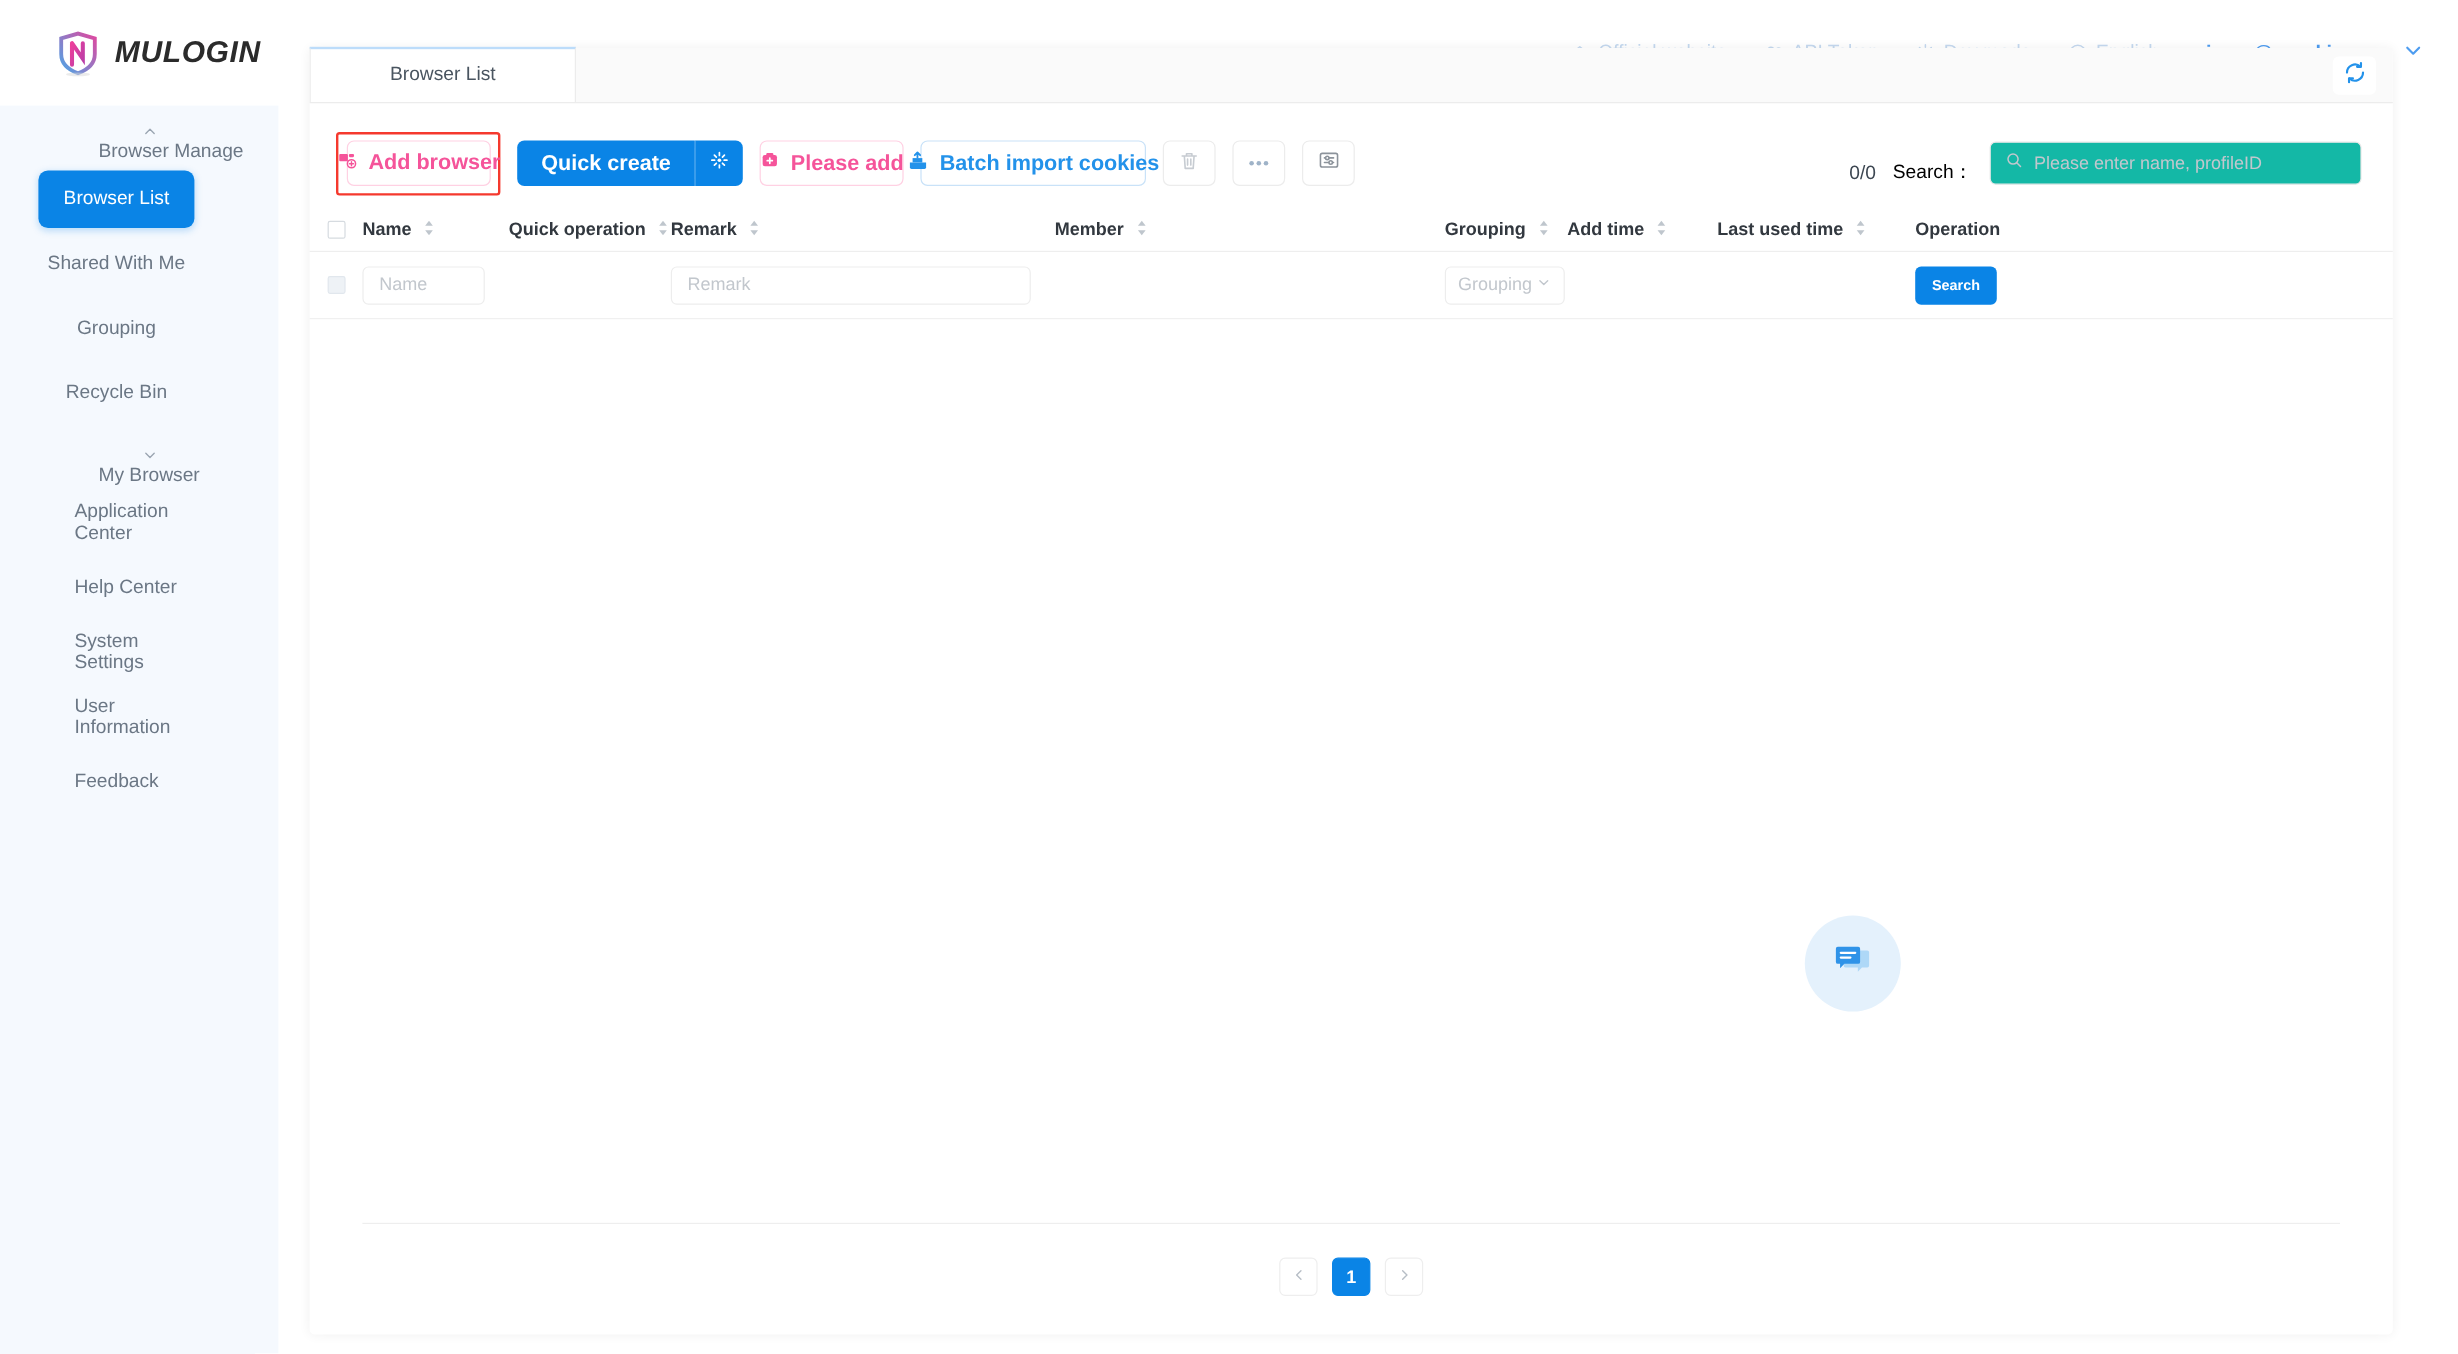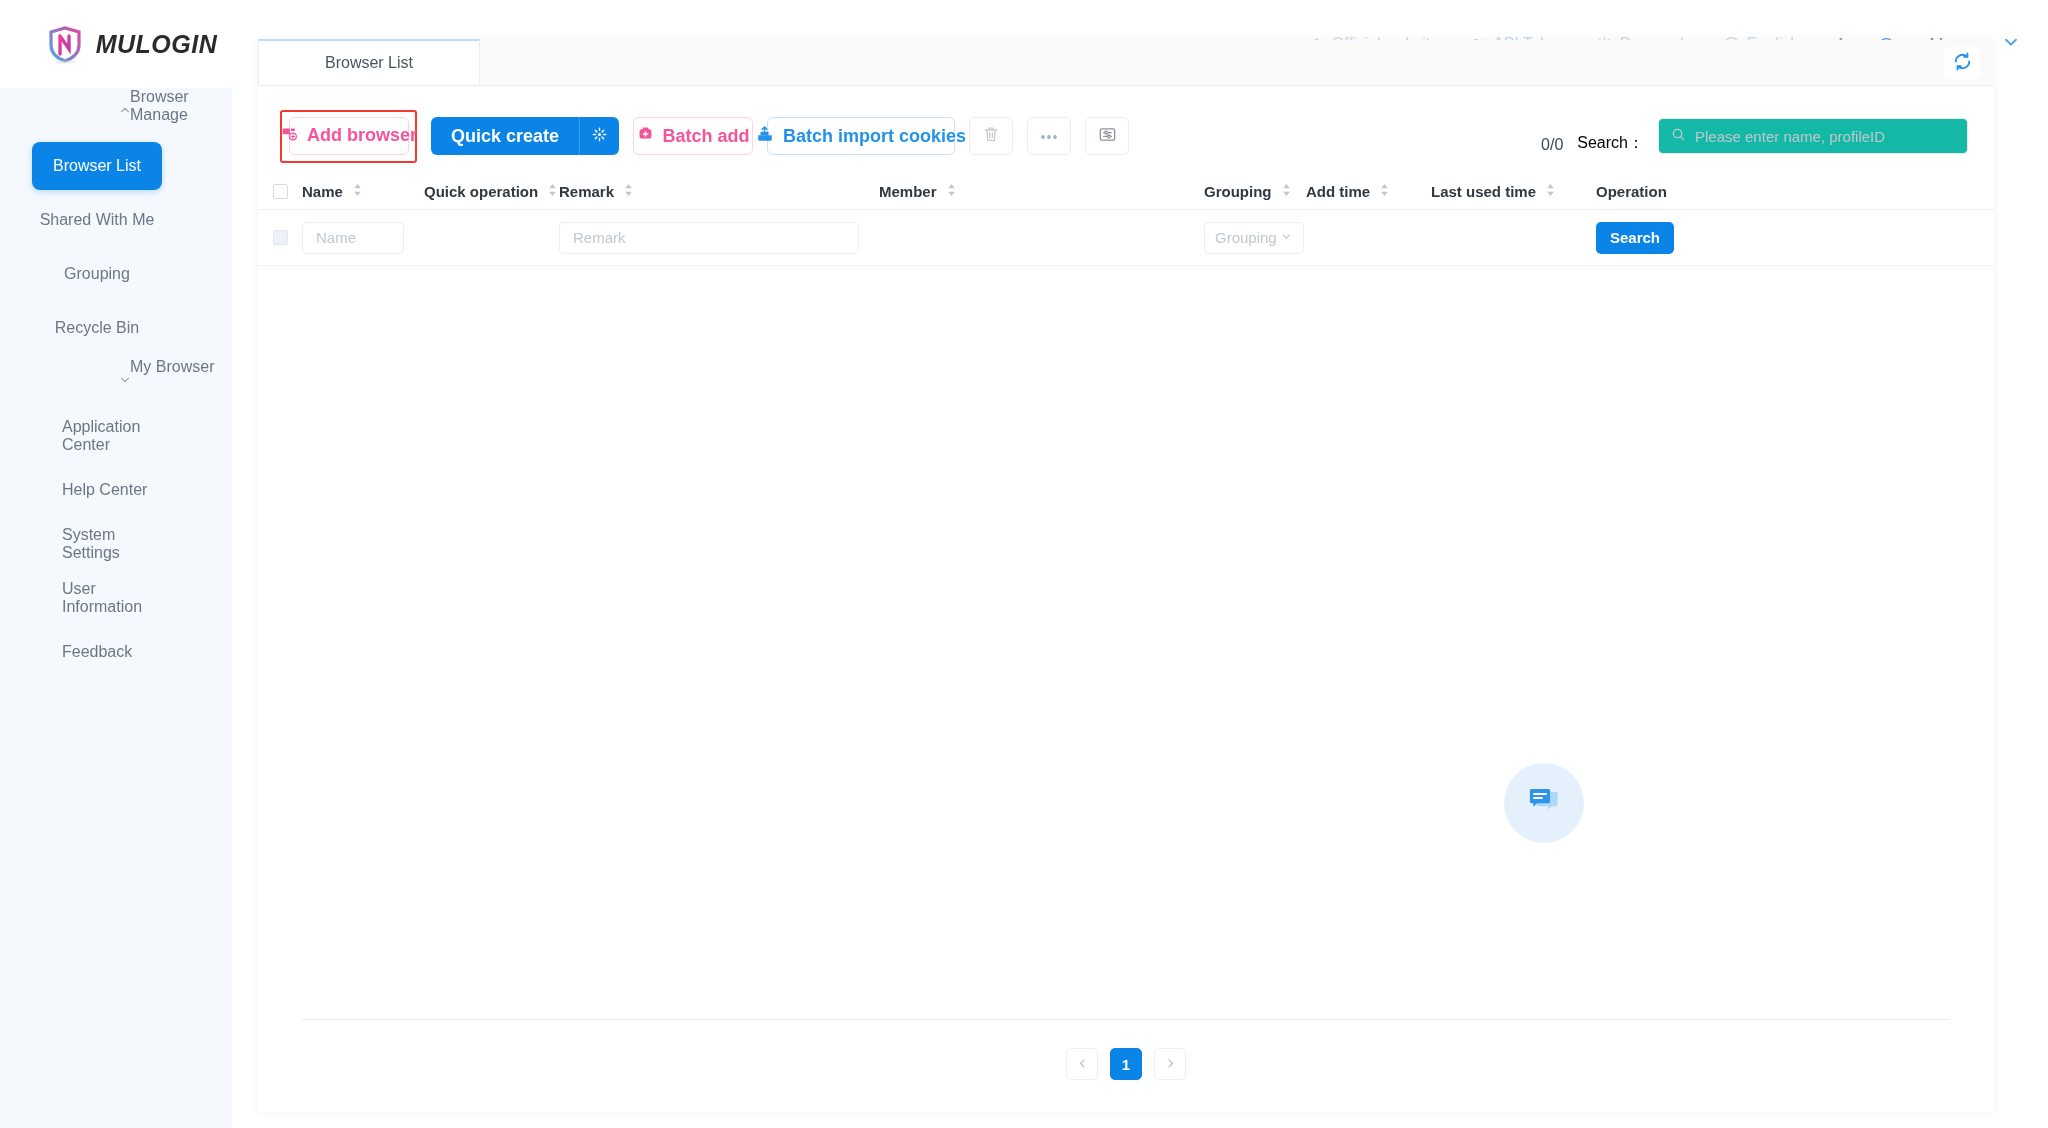--- a/index.html
+++ b/index.html
@@ -38,24 +38,23 @@
     display: flex; align-items: center; gap: 10px;
     font-size: 16.5px; color: #4d9cf0; font-weight: 600; cursor: pointer;
   }
 
   
   .sidebar {
     position: absolute; top: 88px; left: 0; width: 232px; height: 1040px;
     background: #f5f9fe;
   }
   .side-group {
-    height: 48px; display: flex; align-items: flex-start;
+    height: 48px; display: flex; align-items: flex-end;
     padding-left: 82px; font-size: 16px; color: #6b7785; cursor: pointer;
     position: relative;
-    margin-left: 48px;
   }
   .side-group .chev { position: absolute; right: 100px; top: 50%;
     transform: translateY(-50%); }
   .side-item {
     height: 48px; display: flex; align-items: center; justify-content: center;
     font-size: 16px; color: #6b7785; cursor: pointer;
     margin: 6px 70px 6px 32px; border-radius: 8px;
     padding-right: 0;
   }
   .side-item.plain { justify-content: flex-start; padding-left: 30px;
@@ -169,22 +168,22 @@
     padding: 0 13px; font-size: 15px; color: #333; outline: none;
     font-family: "Liberation Sans", sans-serif; background: #fff;
   }
   .f-input::placeholder { color: #c2c7cd; }
   .f-select {
     width: 100px; height: 32px; border: 1px solid #ededed; border-radius: 5px;
     display: flex; align-items: center; justify-content: space-between;
     padding: 0 10px; font-size: 15px; color: #c2c7cd; cursor: pointer; background: #fff;
   }
   .search-btn {
-    width: 78px; height: 32px; background: #0a84e6; color: #fff;
-    font-size: 15px; font-weight: bold; border: none; border-radius: 5px;
+    width: 68px; height: 32px; background: #0a84e6; color: #fff;
+    font-size: 12px; font-weight: bold; border: none; border-radius: 5px;
     display: flex; align-items: center; justify-content: center; cursor: pointer;
   }
 
   .table-body { height: 700px; }
 
   .foot-divider {
     position: absolute; left: 44px; right: 44px; bottom: 92px;
     border-top: 1px solid #eeeeee;
   }
   .pager {
@@ -390,21 +389,21 @@
       <div class="tb-gap"></div>
 
       <div class="btn btn-pink" style="width:120px">
         <span>
           <svg width="17" height="17" viewBox="0 0 20 20">
             <rect x="3" y="5" width="14" height="11" rx="2.2" fill="#f5549a"></rect>
             <rect x="6.5" y="3" width="7" height="3" rx="1.2" fill="#f5549a"></rect>
             <path d="M10 8v5 M7.5 10.5h5" stroke="#ffffff" stroke-width="1.7" stroke-linecap="round"></path>
           </svg>
         </span>
-        <span>Batch add</span>
+        <span>Please add</span>
       </div>
 
       <div class="tb-gap"></div>
 
       <div class="btn btn-lightblue" style="width:188px">
         <span>
           <svg width="18" height="18" viewBox="0 0 20 20">
             <path d="M2.5 11.5h15V16a1.5 1.5 0 0 1-1.5 1.5H4A1.5 1.5 0 0 1 2.5 16z" fill="#2392ea"></path>
             <rect x="5" y="7.5" width="9" height="4" fill="#2392ea"></rect>
             <path d="M9.5 7V2.5 M7 4.8l2.5-2.5L12 4.8" fill="none" stroke="#2392ea" stroke-width="1.7" stroke-linecap="round" stroke-linejoin="round"></path>

